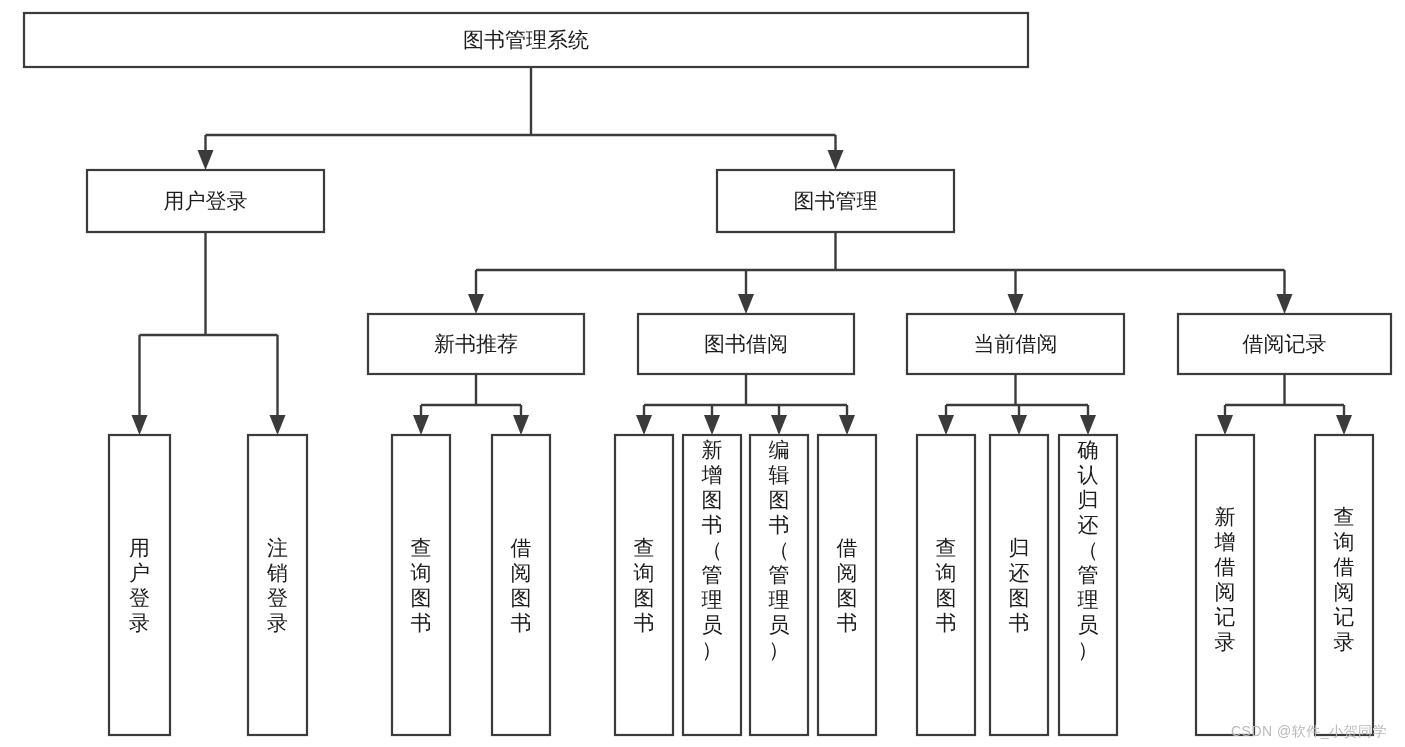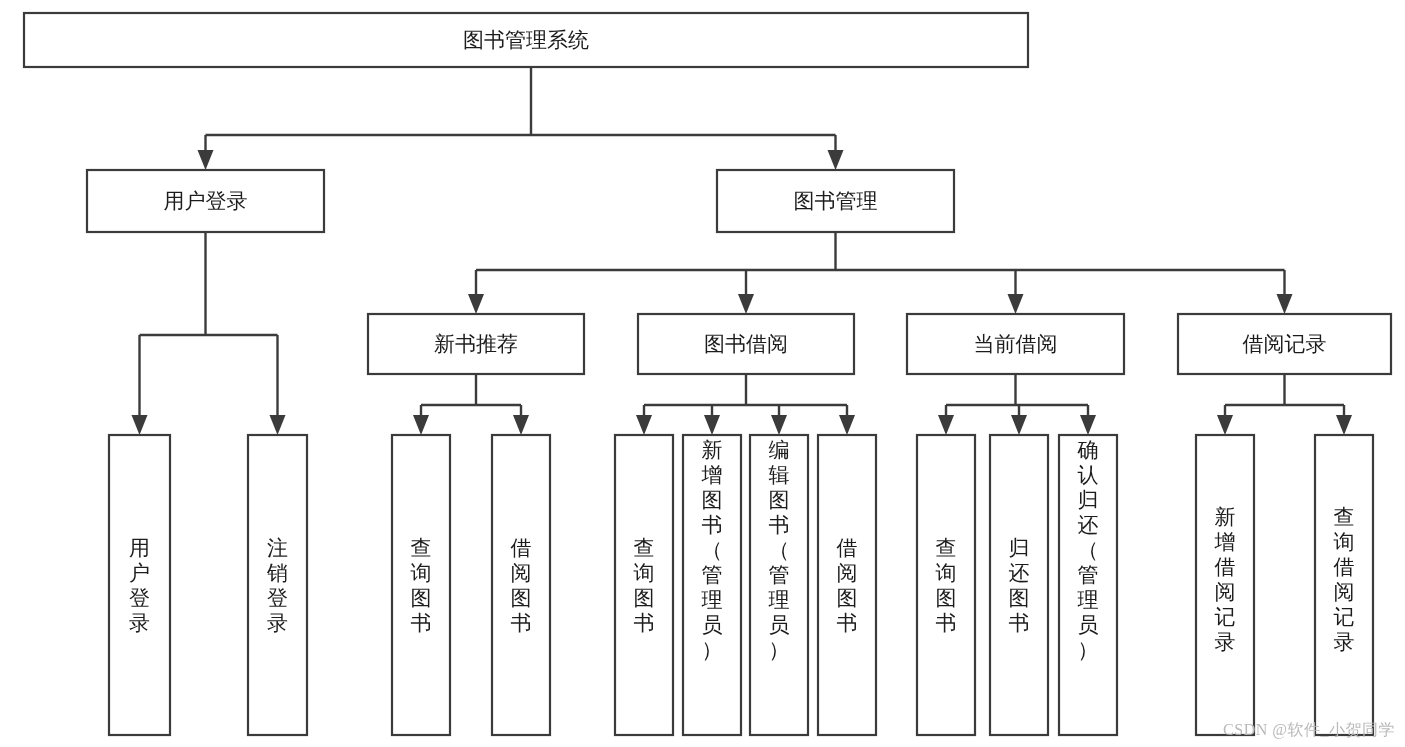--- a/index.html
+++ b/index.html
@@ -51,24 +51,24 @@
     dominant-baseline: middle;
   }
   .node-label-v {
     font-family: "DejaVu Sans", "Liberation Sans", sans-serif;
     font-size: 21px;
     fill: #1c1c1c;
     text-anchor: middle;
   }
   .watermark {
     position: absolute;
-    right: 16px;
+    right: 24px;
     bottom: 6px;
-    font-family: Liberation Serif, serif;
-    font-size: 16px;
+    font-family: Liberation Sans, sans-serif;
+    font-size: 14px;
     color: #b9b9b9;
     letter-spacing: 0.5px;
     white-space: nowrap;
     user-select: none;
   }
 </style>
 </head>
 <body>
 
 <div id="diagram-root">

